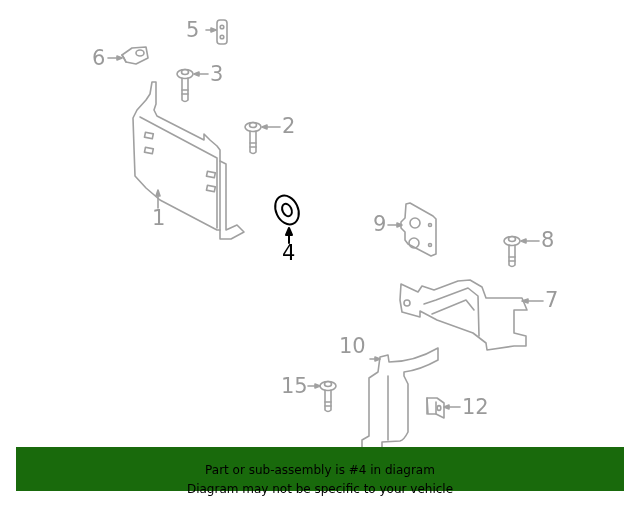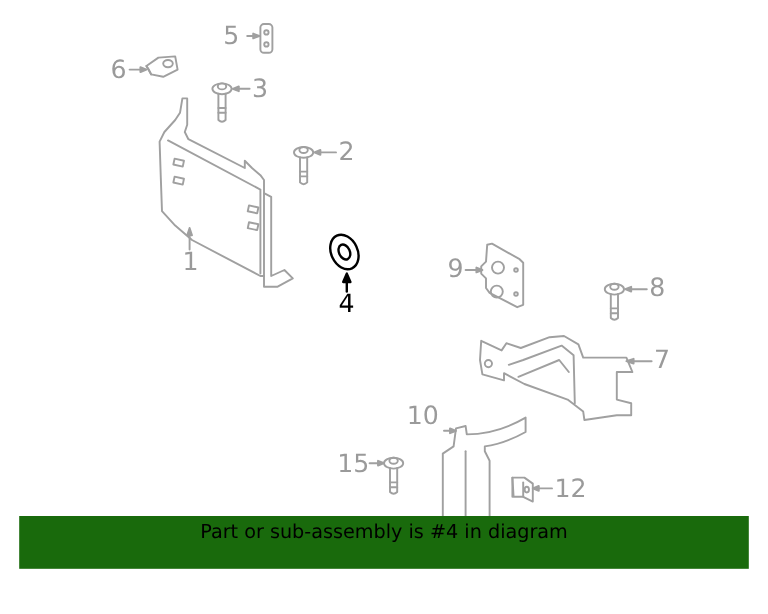--- a/index.html
+++ b/index.html
@@ -1,23 +1,23 @@
 <!DOCTYPE html>
 <html><head>
 <meta charset="utf-8">
 <style>
   html, body { margin: 0; padding: 0; background: #ffffff; }
   body { width: 640px; height: 512px; position: relative; overflow: hidden; font-family: "DejaVu Sans", sans-serif; }
   #diagram { position: absolute; left: 0; top: 0; width: 640px; height: 456px; }
   .callout { position: absolute; font-size: 21px; color: #9a9a9a; line-height: 1; font-family: "DejaVu Sans", sans-serif; }
   .callout.hl { color: #000000; }
   #banner {
-    position: absolute; left: 16px; top: 430px; width: 608px; height: 44px;
+    position: absolute; left: 16px; top: 447px; width: 608px; height: 44px;
     background: #196a0c; color: #000; text-align: center;
-    font-size: 16px; line-height: 19px; padding-top: 3px; box-sizing: border-box;
+    font-size: 12px; line-height: 19px; padding-top: 14px; box-sizing: border-box;
   }
   #banner div { white-space: nowrap; }
 </style>
 </head>
 <body>
 
 <div id="diagram">
   <svg width="640" height="456" viewBox="0 0 640 456" xmlns="http://www.w3.org/2000/svg" fill="none" stroke="#a0a0a0" stroke-width="1.6" stroke-linejoin="round" stroke-linecap="round">
 
     <g>
@@ -140,13 +140,14 @@
   <span class="callout" style="left:545px; top:290px;">7</span>
   <span class="callout" style="left:541px; top:230px;">8</span>
   <span class="callout" style="left:373px; top:214px;">9</span>
   <span class="callout" style="left:339px; top:336px;">10</span>
   <span class="callout" style="left:281px; top:376px;">15</span>
   <span class="callout" style="left:462px; top:397px;">12</span>
 </div>
 
 <div id="banner">
   <div>Part or sub-assembly is #4 in diagram</div>
+  <div>Diagram may not be specific to your vehicle</div>
 </div>
 
 </body></html>

